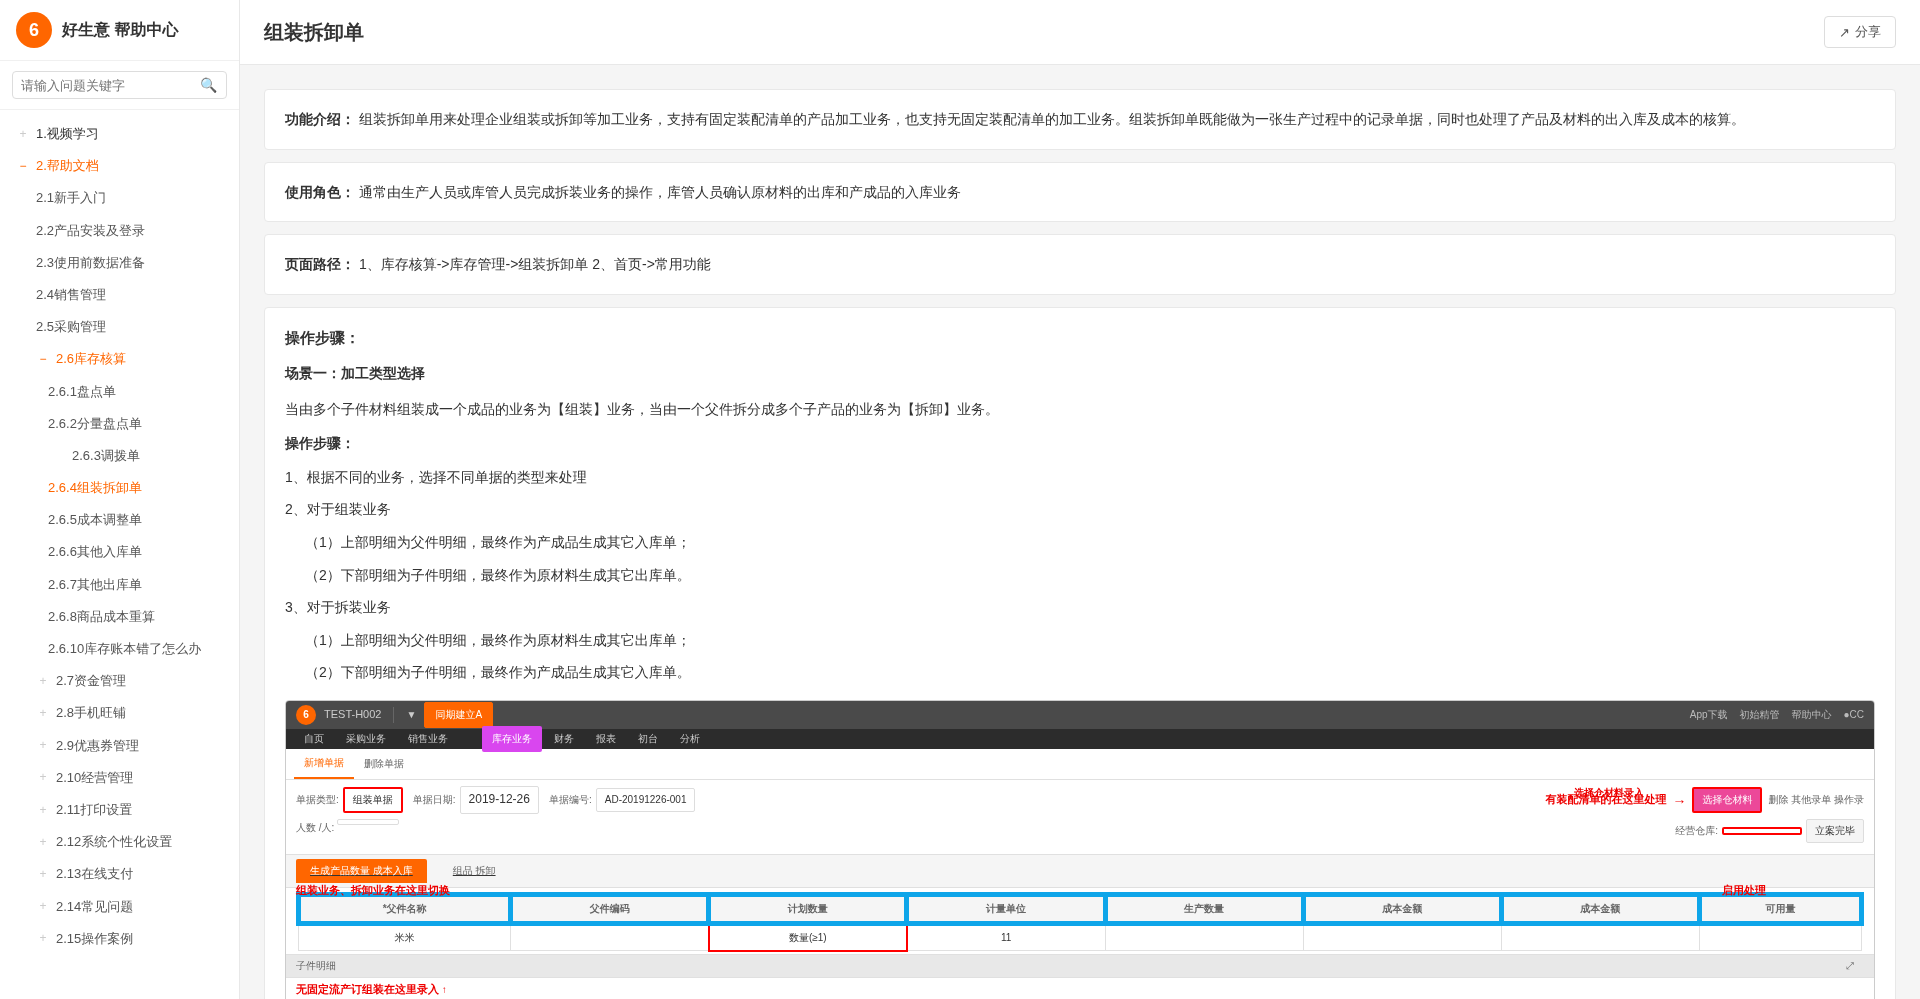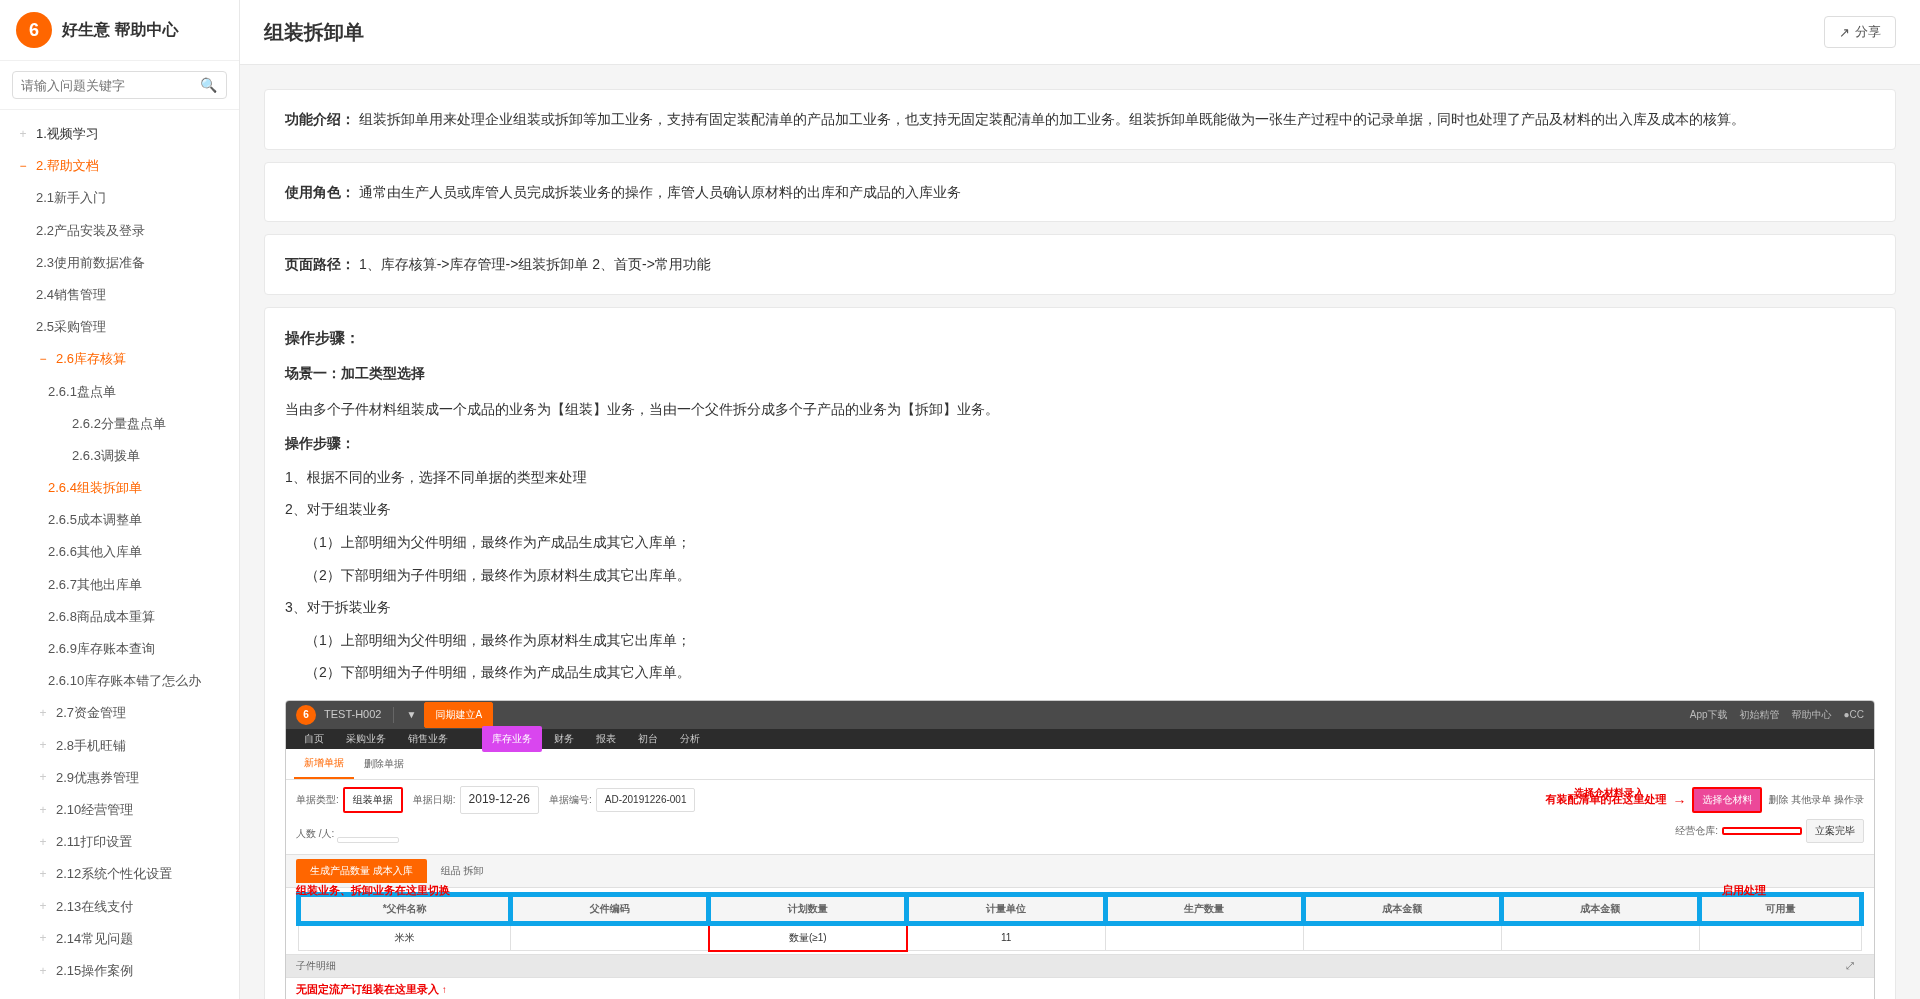--- a/index.html
+++ b/index.html
@@ -329,43 +329,40 @@
     <div class="nav-item level2">
       <span>2.5采购管理</span>
     </div>
     <div class="nav-item level2 active">
       <span class="nav-icon expand">−</span>
       <span>2.6库存核算</span>
     </div>
     <div class="nav-item level2" style="padding-left:48px;">
       <span>2.6.1盘点单</span>
     </div>
-    <div class="nav-item level2" style="padding-left:72px;">
+    <div class="nav-item level2" style="padding-left:48px;">
       <span>2.6.2分量盘点单</span>
     </div>
     <div class="nav-item level2" style="padding-left:72px;">
       <span>2.6.3调拨单</span>
     </div>
     <div class="nav-item level2 current" style="padding-left:48px;">
       <span>2.6.4组装拆卸单</span>
     </div>
     <div class="nav-item level2" style="padding-left:48px;">
       <span>2.6.5成本调整单</span>
     </div>
     <div class="nav-item level2" style="padding-left:48px;">
       <span>2.6.6其他入库单</span>
     </div>
     <div class="nav-item level2" style="padding-left:48px;">
       <span>2.6.7其他出库单</span>
     </div>
     <div class="nav-item level2" style="padding-left:48px;">
       <span>2.6.8商品成本重算</span>
-    </div>
-    <div class="nav-item level2" style="padding-left:48px;">
-      <span>2.6.9库存账本查询</span>
     </div>
     <div class="nav-item level2" style="padding-left:48px;">
       <span>2.6.10库存账本错了怎么办</span>
     </div>
     <div class="nav-item level2">
       <span class="nav-icon">+</span>
       <span>2.7资金管理</span>
     </div>
     <div class="nav-item level2">
       <span class="nav-icon">+</span>
@@ -507,37 +504,37 @@
                 <div style="border:1px solid #ddd;padding:2px 8px;font-size:10px;color:#333;background:#fff;border-radius:2px;">AD-20191226-001</div>
               </div>
               <div style="margin-left:auto;display:flex;align-items:center;gap:6px;">
                 <span style="font-size:11px;color:#e00;font-weight:bold;">有装配清单的在这里处理</span>
                 <span style="color:#e00;font-size:14px;">→</span>
                 <div style="border:2px solid #f00;padding:2px 8px;font-size:10px;color:#fff;background:#ec4899;border-radius:2px;cursor:pointer;">选择仓材料</div>
                 <span style="font-size:10px;color:#666;">删除 其他录单 操作录</span>
               </div>
             </div>
 
-            <div style="display:flex;align-items:flex-end;gap:3px;margin-bottom:5px;">
+            <div style="display:flex;align-items:flex-start;gap:3px;margin-bottom:5px;">
               <span style="font-size:10px;color:#666;">人数 /人:</span>
               <div style="border:1px solid #ddd;padding:2px 30px;font-size:10px;border-radius:2px;"></div>
               <div style="margin-left:auto;display:flex;align-items:center;gap:4px;">
                 <span style="font-size:10px;color:#666;">经营仓库:</span>
                 <div style="border:2px solid #f00;padding:2px 30px;font-size:10px;border-radius:2px;min-width:80px;"></div>
                 <div style="border:1px solid #ddd;padding:2px 8px;font-size:10px;background:#f5f5f5;border-radius:2px;cursor:pointer;">立案完毕</div>
               </div>
             </div>
 
             <div style="position:absolute;right:230px;top:4px;">
               <span style="font-size:10px;color:#e00;font-weight:bold;">选择仓材料录入</span>
             </div>
           </div>
 
           <div style="position:relative;">
-            <div style="background:#f5f5f5;padding:4px 10px;display:flex;gap:0;border-bottom:1px solid #e0e0e0;">
+            <div style="background:#f5f5f5;padding:4px 10px;display:flex;gap:12px;border-bottom:1px solid #e0e0e0;text-decoration:underline;">
               <div style="padding:3px 14px;font-size:10px;color:#fff;background:#f60;border-radius:2px 2px 0 0;cursor:pointer;">生成产品数量 成本入库</div>
               <div style="padding:3px 14px;font-size:10px;color:#666;border-radius:2px 2px 0 0;cursor:pointer;">组品 拆卸</div>
             </div>
 
             <div style="position:absolute;left:10px;top:26px;">
               <span style="font-size:11px;color:#e00;font-weight:bold;">组装业务、拆卸业务在这里切换</span>
             </div>
 
             <div style="position:absolute;right:108px;top:26px;">
               <span style="font-size:11px;color:#e00;font-weight:bold;">启用处理</span>

